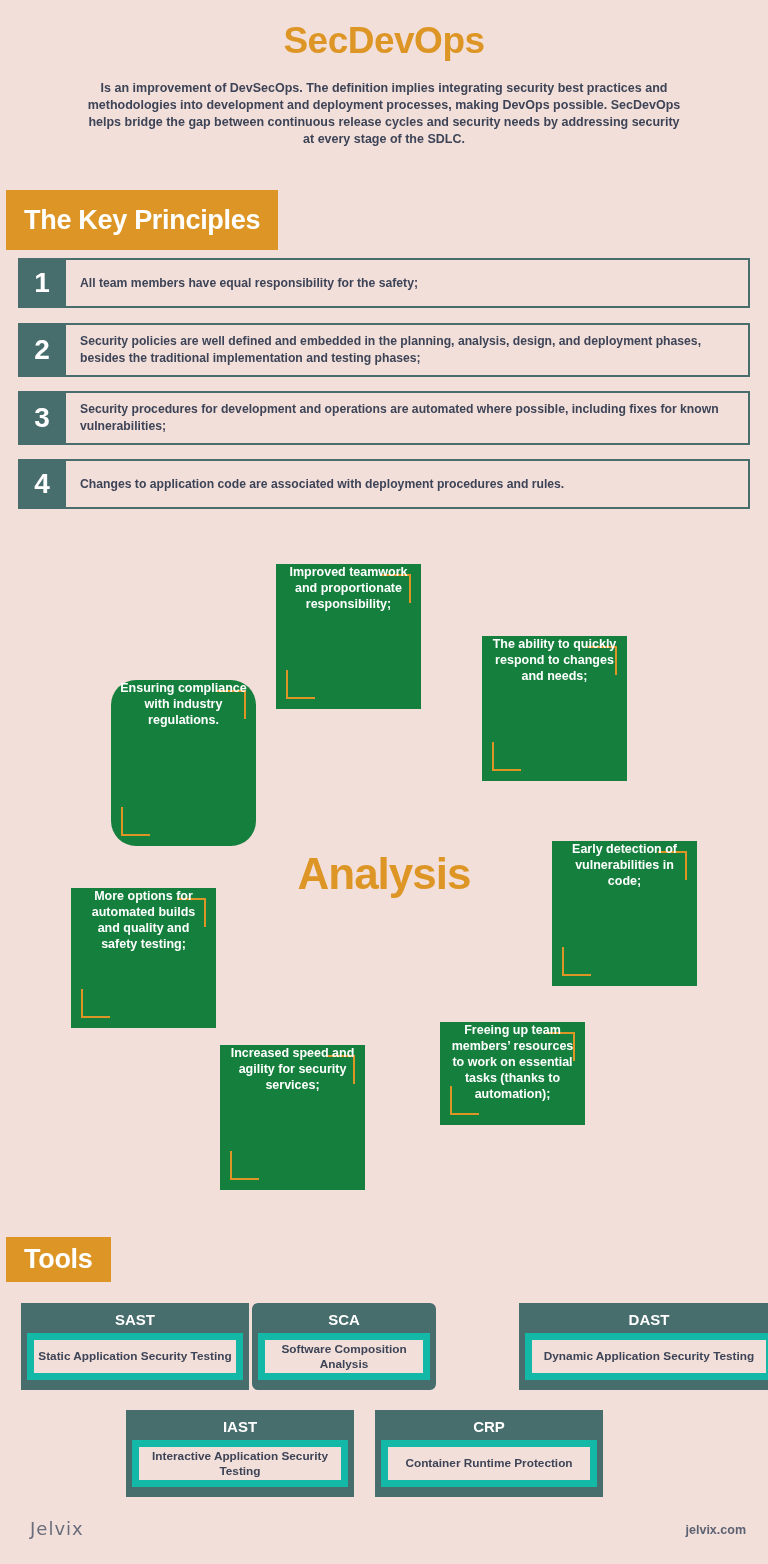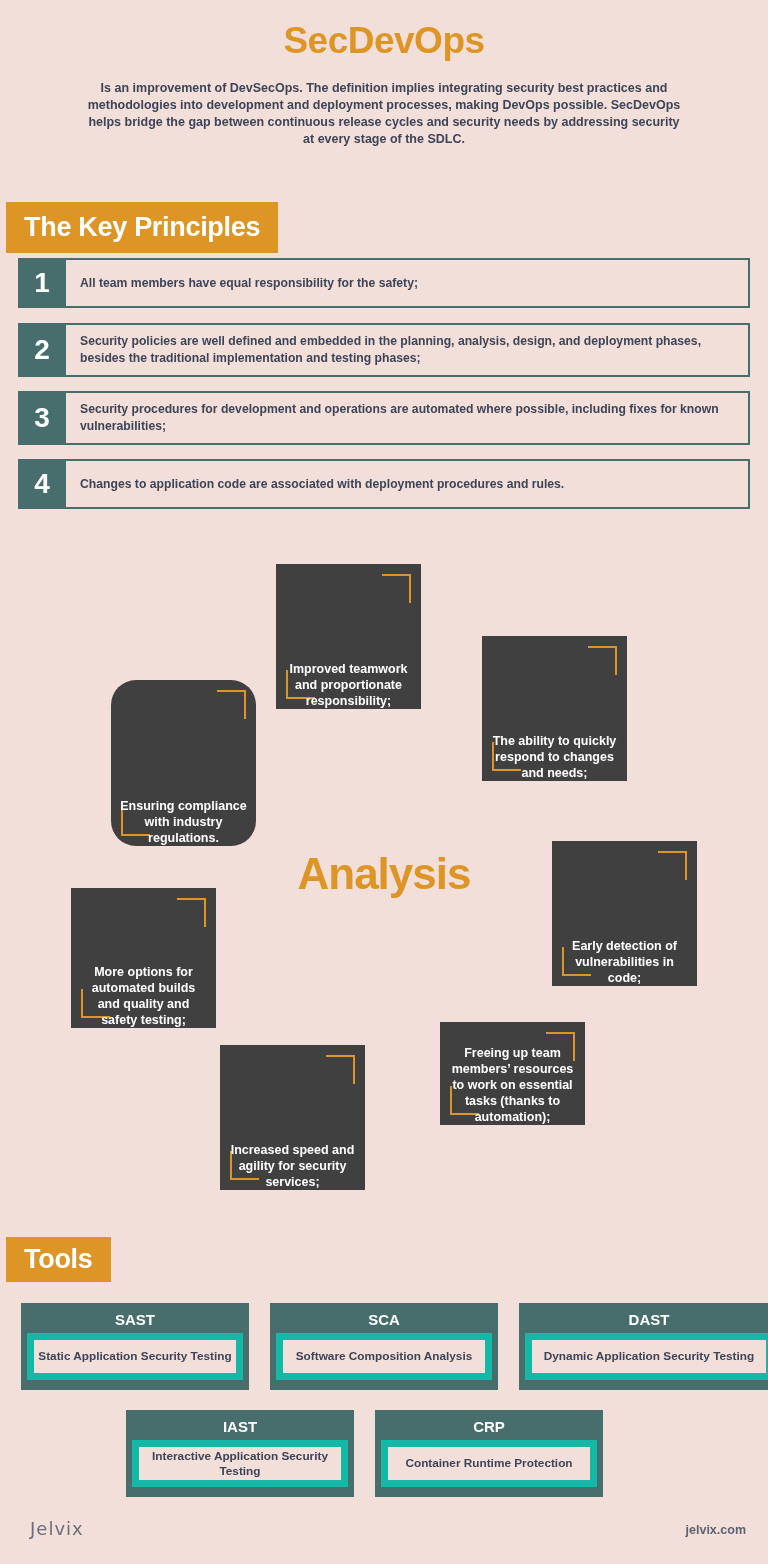--- a/index.html
+++ b/index.html
@@ -30,21 +30,21 @@
   
   .banner {
     position:absolute;
     background:#dd9625;
     color:#ffffff;
     font-size:27px; font-weight:bold;
     display:flex; align-items:center;
     padding:0 18px;
     letter-spacing:-0.3px;
   }
-  .banner-principles { left:6px; top:190px; height:51px;margin-top:12px; }
+  .banner-principles { left:6px; top:190px; height:60px; }
   .banner-tools      { left:6px; top:1237px; height:45px; }
 
   
   .principle {
     position:absolute; left:18px; width:732px;
     display:flex; align-items:stretch;
   }
   .p-num {
     width:48px; flex:0 0 48px;
     background:#476d6d;
@@ -69,23 +69,23 @@
 
   
   .benefits-title {
     position:absolute; left:0; top:849px; width:768px;
     text-align:center;
     font-size:44px; font-weight:bold; letter-spacing:-1px;
     color:#dd9625;
   }
   .benefit {
     position:absolute;
-    background:#404040;
-    color:#ffffff;
-    display:flex; align-items:flex-end; justify-content:center;
+    background:#15803d;
+    color:#ffffff;
+    display:flex; align-items:flex-start; justify-content:center;
     text-align:center;
     font-size:12.5px; line-height:16px; font-weight:bold;
     box-sizing:border-box;
     padding:0 8px;
   }
   .benefit .corner-tr,
   .benefit .corner-bl {
     position:absolute; width:27px; height:27px;
     pointer-events:none;
   }
@@ -128,21 +128,21 @@
     height:47px;
     margin:0 4px 4px 4px;
     display:flex; align-items:center; justify-content:center;
     text-align:center;
     font-size:11.8px; line-height:15px; font-weight:bold;
     color:#3d4457;
     border:7px solid #14b8a6;
     box-sizing:border-box;
   }
   #tool-0 { left:21px;  top:1303px; width:228px; height:87px; }
-  #tool-1 { left:270px; top:1303px; width:228px; height:87px; }
+  #tool-1 { left:252px; top:1303px; width:184px; height:87px;border-radius:6px; }
   #tool-2 { left:519px; top:1303px; width:260px; height:87px; }
   #tool-3 { left:126px; top:1410px; width:228px; height:87px; }
   #tool-4 { left:375px; top:1410px; width:228px; height:87px; }
 
   
   .brand {
     position:absolute; left:30px; top:1518px;
     font-size:18px; color:#6a6d7c;
     letter-spacing:1px;
     font-family:"DejaVu Sans", sans-serif;

